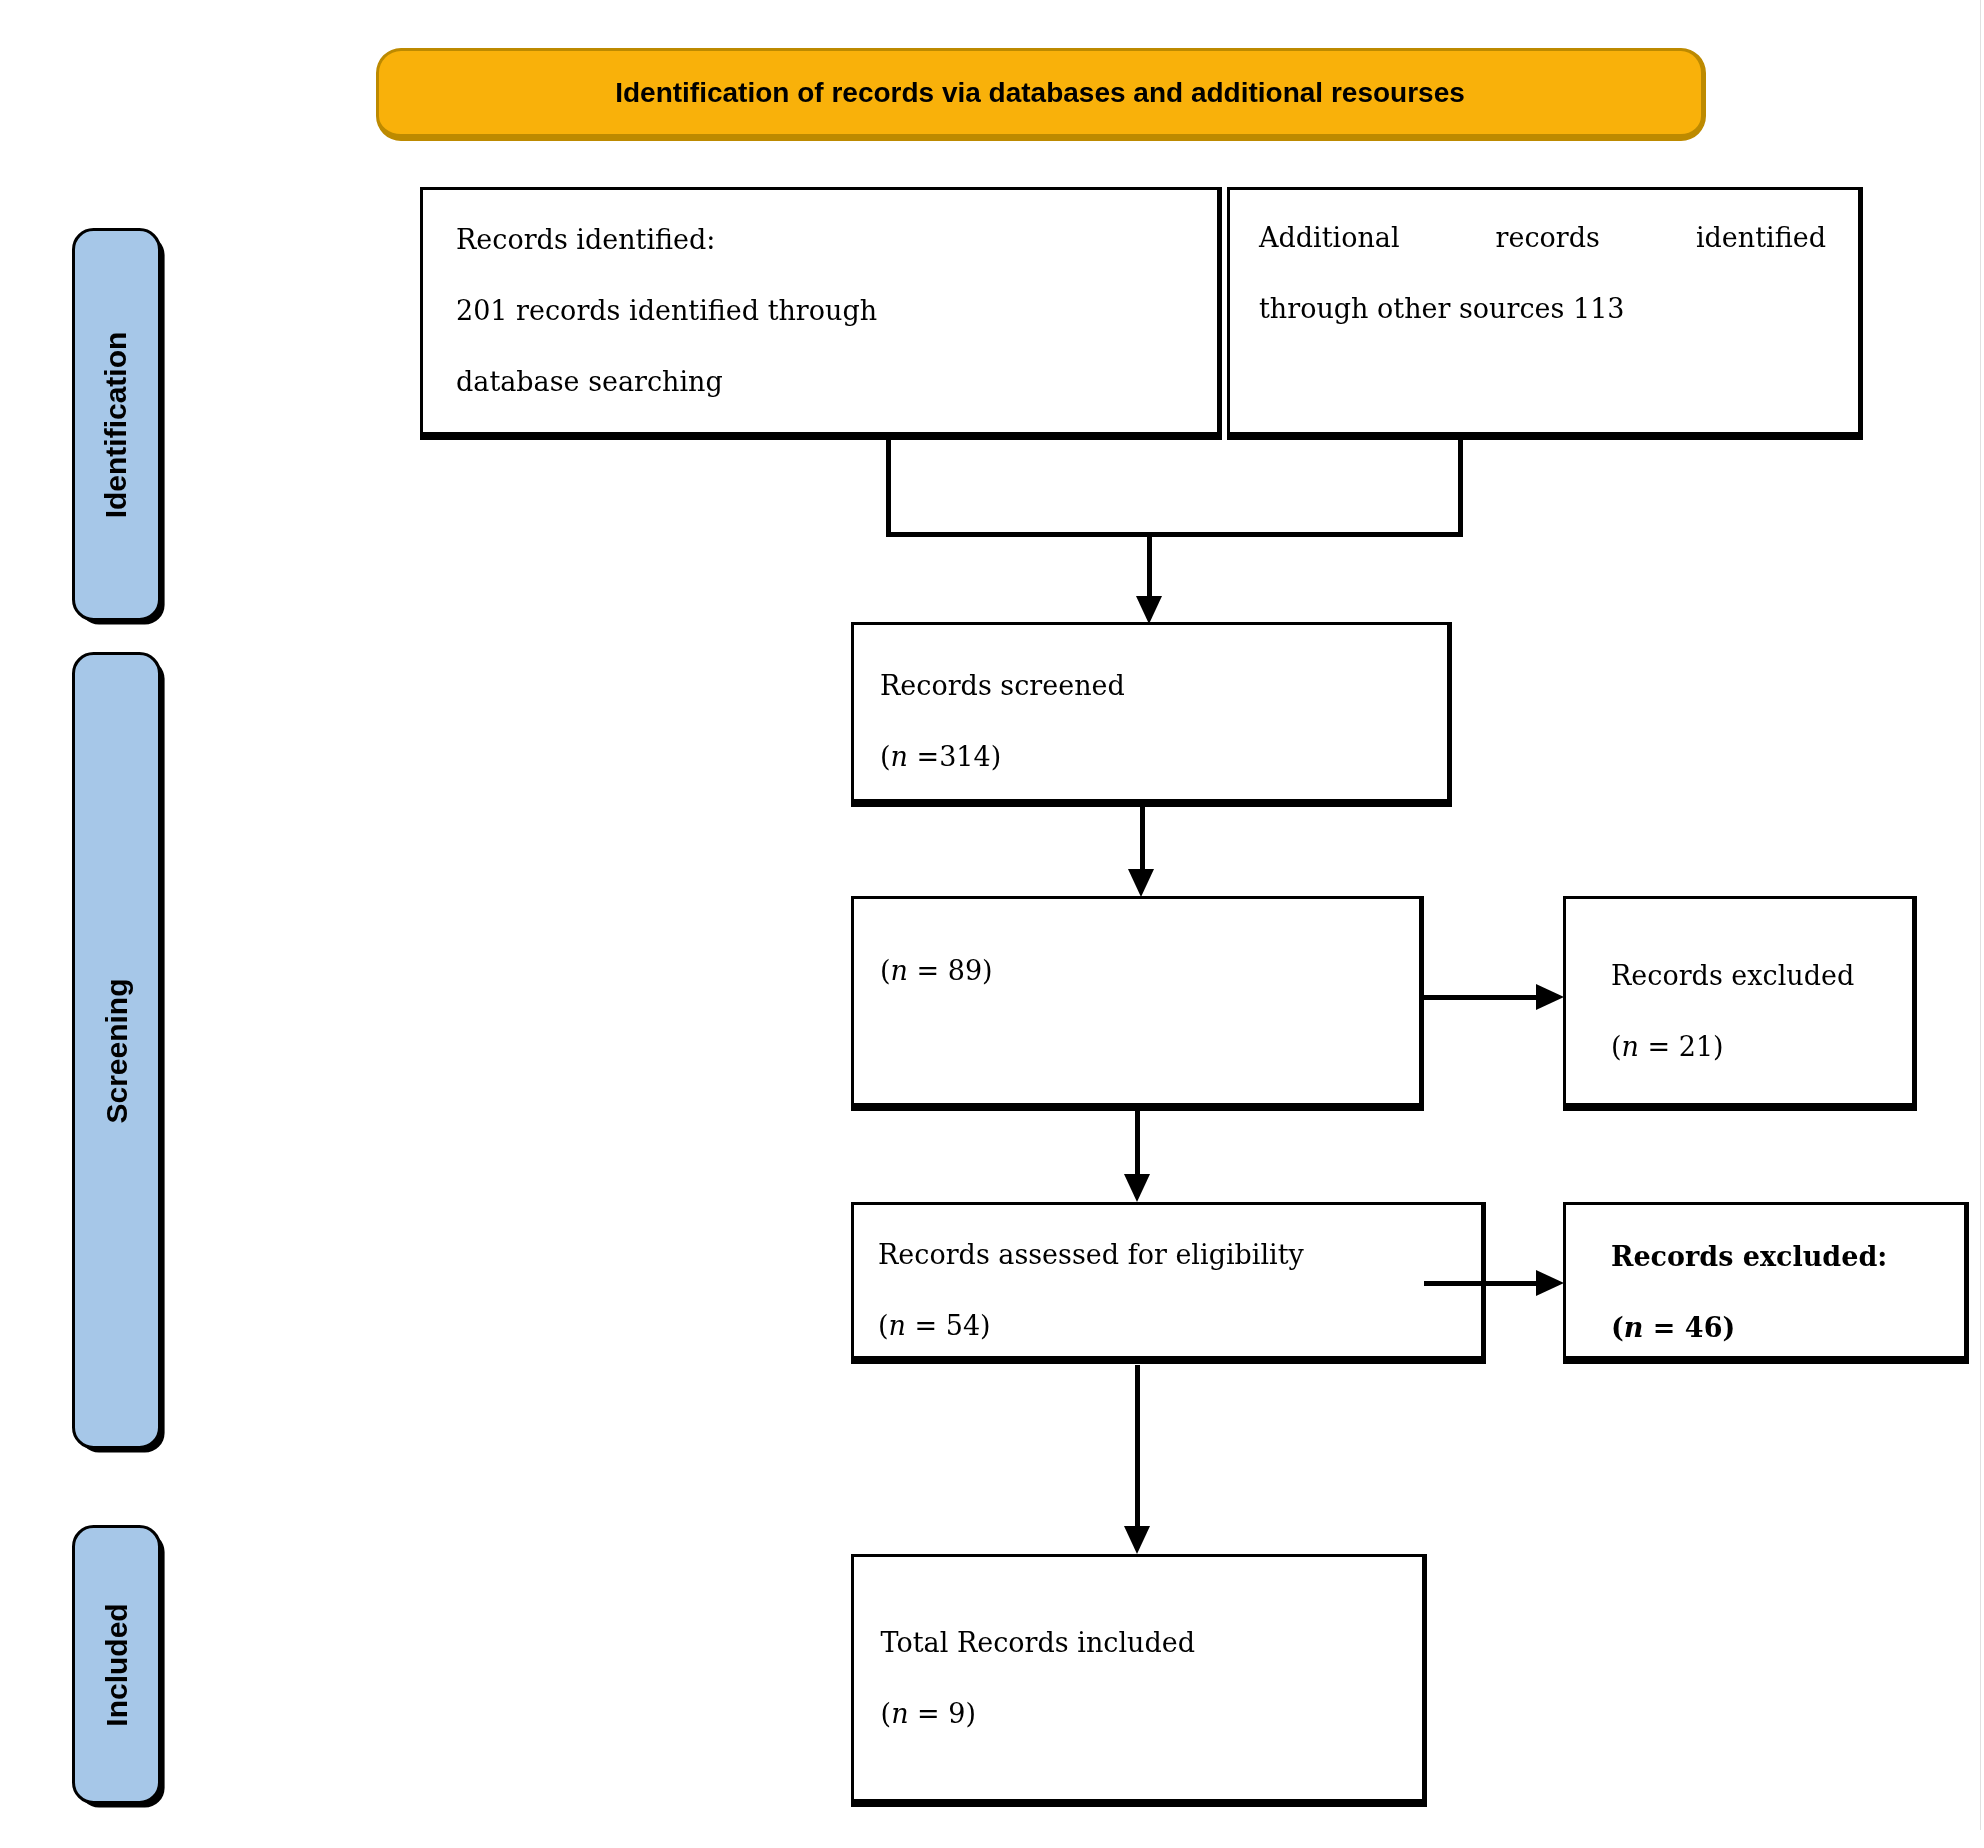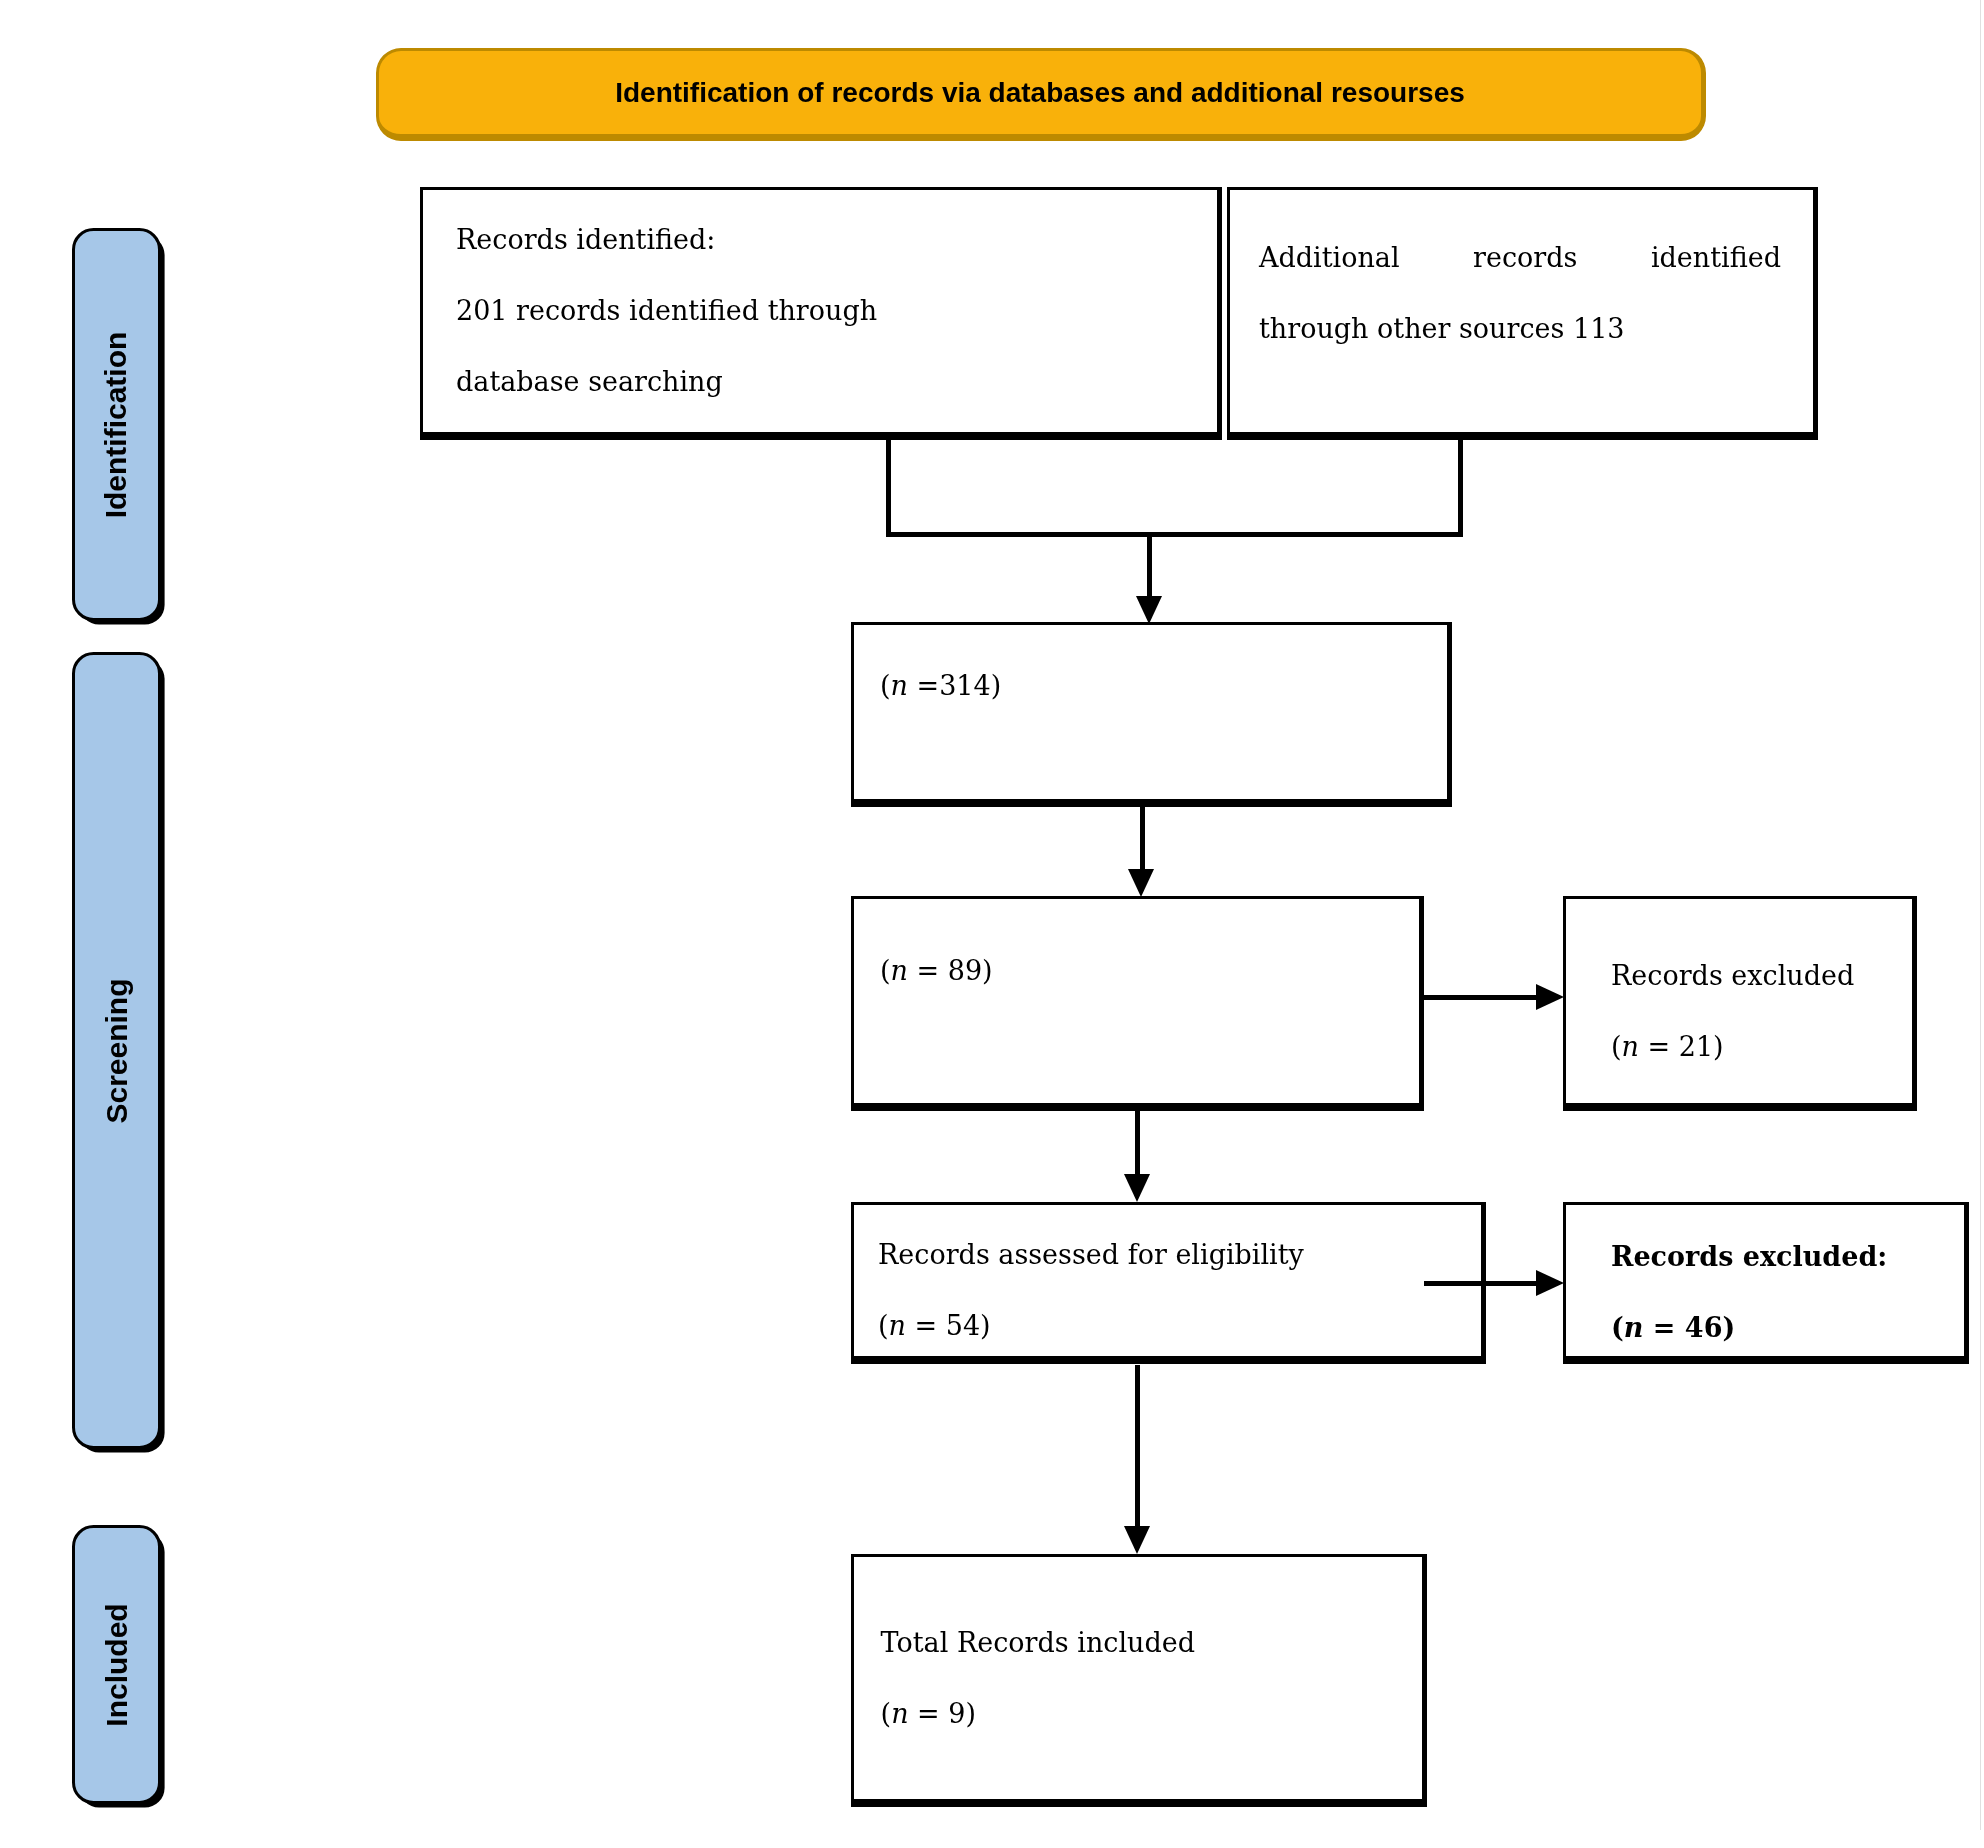--- a/index.html
+++ b/index.html
@@ -77,32 +77,33 @@
   <div class="sbox" style="top:1525px;height:279px;">
     <span>Included</span>
   </div>
 
   <div class="fbox" style="left:392px;top:187px;width:802px;height:253px;padding:14.4px 27px 0 33px;">
     <div>Records identified:</div>
     <div>201 records identified through</div>
     <div>database searching</div>
   </div>
 
-  <div class="fbox" style="left:1199px;top:187px;width:591px;height:253px;padding:32px 32px 0 29px;">
+  <div class="fbox" style="left:1199px;top:187px;width:636px;height:253px;padding:12px 32px 0 29px;">
     <span class="jline">Additional records identified</span>
     <span style="display:block;">through other sources 113</span>
   </div>
 
   <div class="shaft" style="left:858px;top:440px;width:4.5px;height:96px;"></div>
   <div class="shaft" style="left:1430px;top:440px;width:4.5px;height:96px;"></div>
   <div class="shaft" style="left:858px;top:532px;width:577px;height:4.5px;"></div>
   <div class="shaft" style="left:1119px;top:536px;width:4.5px;height:61px;"></div>
   <div class="head-down" style="left:1108px;top:596px;"></div>
 
   <div class="fbox" style="left:823px;top:622px;width:601px;height:185px;padding:25px 18px 0 26px;">
+    <div class="title">Records screened</div>
     <div class="count"><span>(</span><i>n</i><span> =314)</span></div>
   </div>
 
   <div class="shaft" style="left:1112px;top:807px;width:4.5px;height:63px;"></div>
   <div class="head-down" style="left:1100px;top:869px;"></div>
 
   <div class="fbox" style="left:823px;top:896px;width:573px;height:215px;padding:36px 18px 0 26px;">
     <div class="count"><span>(</span><i>n</i><span> = 89)</span></div>
   </div>
 

